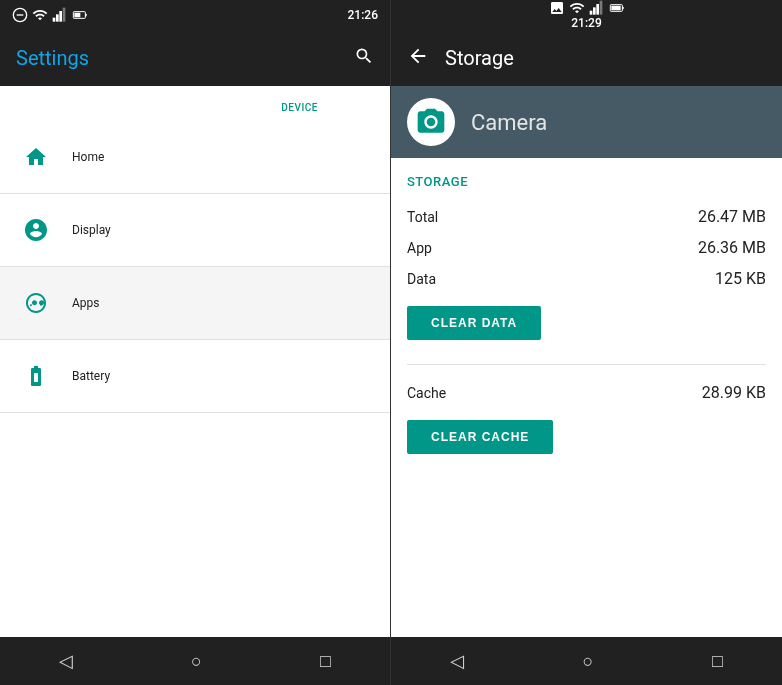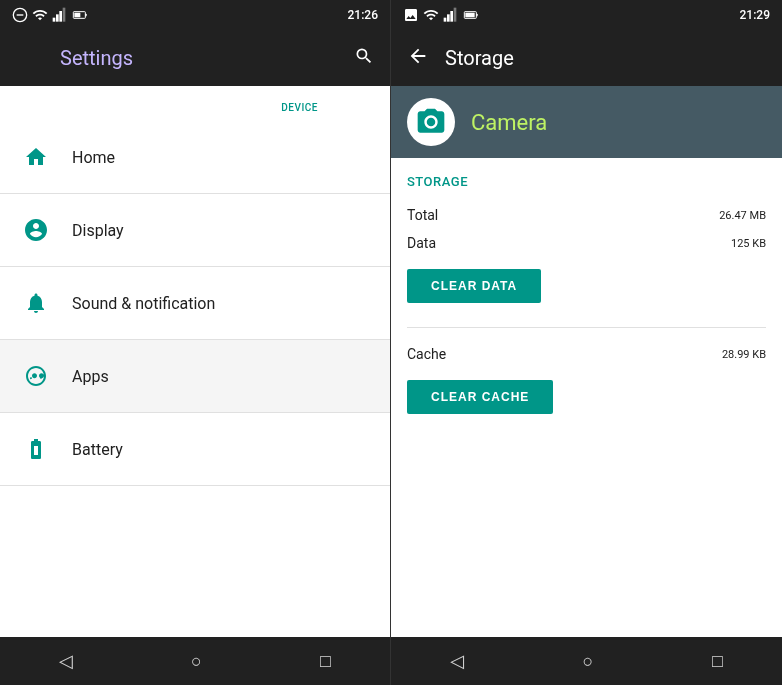--- a/index.html
+++ b/index.html
@@ -48,24 +48,23 @@
       height: 56px;
       background: #212121;
       display: flex;
       align-items: center;
       justify-content: space-between;
       padding: 0 16px;
       flex-shrink: 0;
     }
 
     .app-bar-title {
-      color: #c4b5fd;
+      color: #0ea5e9;
       font-size: 20px;
       font-weight: 400;
-      margin-left: 44px;
     }
 
     .search-icon-btn {
       color: #fff;
       font-size: 20px;
       cursor: pointer;
       background: none;
       border: none;
       color: #fff;
     }
@@ -105,21 +104,21 @@
       display: flex;
       align-items: center;
       justify-content: center;
       margin-right: 16px;
       flex-shrink: 0;
       color: #009688;
       font-size: 24px;
     }
 
     .settings-item-text {
-      font-size: 16px;
+      font-size: 12px;
       color: #212121;
       font-weight: 400;
     }
 
     
     .teal-icon svg {
       fill: #009688;
     }
 
     .nav-bar-left {
@@ -151,20 +150,21 @@
     }
 
     .status-bar-right {
       height: 30px;
       background: #212121;
       display: flex;
       align-items: center;
       justify-content: space-between;
       padding: 0 12px;
       flex-shrink: 0;
+      flex-direction: column;
     }
 
     .app-bar-right {
       height: 56px;
       background: #212121;
       display: flex;
       align-items: center;
       padding: 0 16px;
       gap: 16px;
       flex-shrink: 0;
@@ -200,21 +200,21 @@
       background: #fff;
       display: flex;
       align-items: center;
       justify-content: center;
       flex-shrink: 0;
       overflow: hidden;
     }
 
     .camera-app-name {
       font-size: 22px;
-      color: #bef264;
+      color: #e5e5e5;
       font-weight: 400;
     }
 
     .storage-content {
       flex: 1;
       padding: 16px;
       overflow-y: auto;
     }
 
     .storage-section-label {
@@ -232,21 +232,21 @@
       align-items: center;
       padding: 6px 0;
     }
 
     .storage-row-label {
       font-size: 14px;
       color: #212121;
     }
 
     .storage-row-value {
-      font-size: 11px;
+      font-size: 16px;
       color: #212121;
     }
 
     .clear-btn {
       margin: 12px 0;
       padding: 10px 24px;
       background: #009688;
       color: #fff;
       border: none;
       border-radius: 2px;
@@ -336,28 +336,20 @@
 
     <div class="settings-item">
       <div class="settings-item-icon teal-icon">
         <svg width="24" height="24" viewBox="0 0 24 24" fill="#009688">
             <path d="M12 1C5.93 1 1 5.93 1 12s4.93 11 11 11 11-4.93 11-11S18.07 1 12 1zm0 4c1.66 0 3 1.34 3 3s-1.34 3-3 3-3-1.34-3-3 1.34-3 3-3zm0 14.2c-2.5 0-4.71-1.28-6-3.22.03-1.99 4-3.08 6-3.08 1.99 0 5.97 1.09 6 3.08-1.29 1.94-3.5 3.22-6 3.22z"></path>
           </svg>
       </div>
       <span class="settings-item-text">Display</span>
     </div>
 
-    <div class="settings-item">
-      <div class="settings-item-icon teal-icon">
-        <svg width="24" height="24" viewBox="0 0 24 24" fill="#009688">
-            <path d="M12 22c1.1 0 2-.9 2-2h-4c0 1.1.9 2 2 2zm6-6v-5c0-3.07-1.64-5.64-4.5-6.32V4c0-.83-.67-1.5-1.5-1.5S10.5 3.17 10.5 4v.68C7.63 5.36 6 7.92 6 11v5l-2 2v1h16v-1l-2-2z"></path>
-          </svg>
-      </div>
-      <span class="settings-item-text">Sound &amp; notification</span>
-    </div>
 
     <div class="settings-item active">
       <div class="settings-item-icon teal-icon">
         <svg width="24" height="24" viewBox="0 0 24 24" fill="#009688">
             <path d="M17.5 14.33C18.88 14.33 20 13.21 20 11.83s-1.12-2.5-2.5-2.5-2.5 1.12-2.5 2.5 1.12 2.5 2.5 2.5zm-7 0C11.88 14.33 13 13.21 13 11.83s-1.12-2.5-2.5-2.5S8 10.45 8 11.83s1.12 2.5 2.5 2.5zM12 2C6.48 2 2 6.48 2 12s4.48 10 10 10 10-4.48 10-10S17.52 2 12 2zm0 18c-4.41 0-8-3.59-8-8s3.59-8 8-8 8 3.59 8 8-3.59 8-8 8zm-5-5.17C7.12 15.17 8 14.83 8 14.17c0-.55-.45-1-1-1s-1 .45-1 1 .45 1 1 1zm10 0c.55 0 1-.45 1-1s-.45-1-1-1-1 .45-1 1 .45 1 1 1z"></path>
           </svg>
       </div>
       <span class="settings-item-text">Apps</span>
     </div>
 
@@ -429,20 +421,24 @@
 
   <div class="storage-content">
     <div class="storage-section-label">Storage</div>
 
     
     <div class="storage-row">
       <span class="storage-row-label">Total</span>
       <span class="storage-row-value">26.47 MB</span>
     </div>
     <div class="storage-row">
+      <span class="storage-row-label">App</span>
+      <span class="storage-row-value">26.36 MB</span>
+    </div>
+    <div class="storage-row">
       <span class="storage-row-label">Data</span>
       <span class="storage-row-value">125 KB</span>
     </div>
 
     <button class="clear-btn">CLEAR DATA</button>
 
     <div class="divider"></div>
 
     
     <div class="storage-row">

